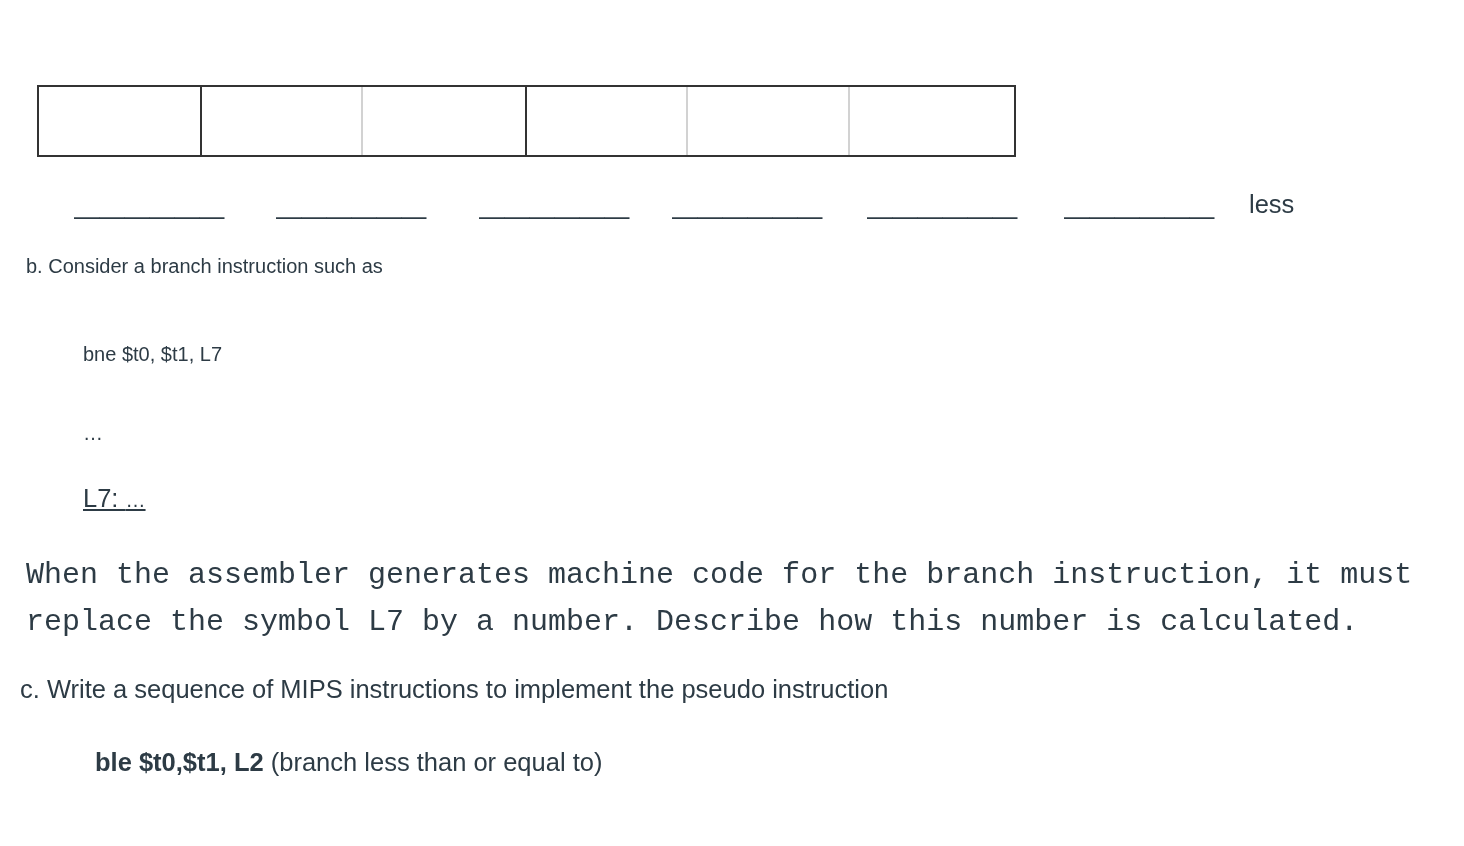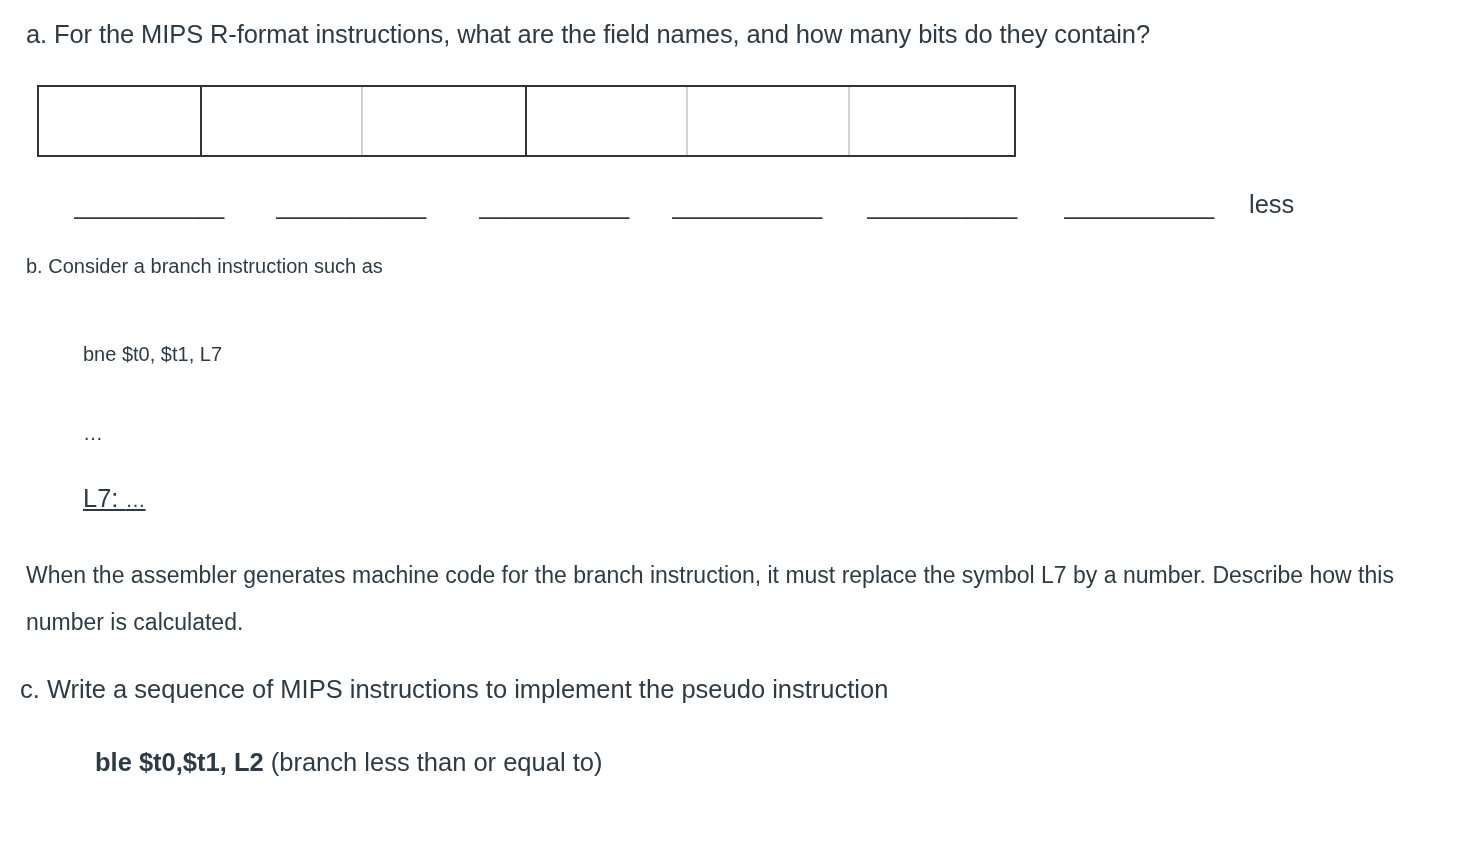--- a/index.html
+++ b/index.html
@@ -128,22 +128,23 @@
   .code-l7 .small-dots {
     font-size: 20px;
   }
 
   
   .q-para {
     position: absolute;
     left: 26px;
     top: 552px;
     width: 1400px;
-    font-size: 23px;
+    font-size: 30px;
     line-height: 47px;
+    font-family: Liberation Mono, monospace;
   }
 
   
   .q-c {
     position: absolute;
     left: 20px;
     top: 671px;
     font-size: 25.5px;
     line-height: 36px;
     white-space: nowrap;
@@ -159,21 +160,20 @@
   }
   .code-ble .bold {
     font-weight: bold;
   }
 </style>
 </head>
 <body>
 
 <div class="page">
 
-  <div class="q-a">a. For the MIPS R-format instructions, what are the field names, and how many bits do they contain?</div>
 
   <div class="field-table">
     <div class="field-cell div-dark" style="width:163px;"></div>
     <div class="field-cell div-light" style="width:161px;"></div>
     <div class="field-cell div-dark" style="width:164px;"></div>
     <div class="field-cell div-light" style="width:161px;"></div>
     <div class="field-cell div-light" style="width:162px;"></div>
     <div class="field-cell div-none" style="width:164px;"></div>
   </div>
 

